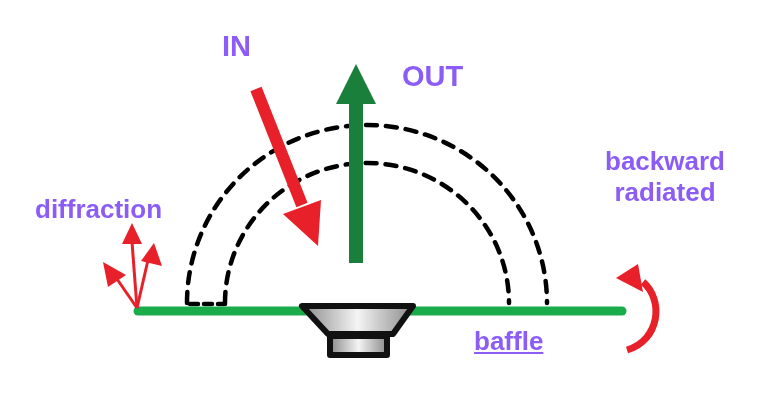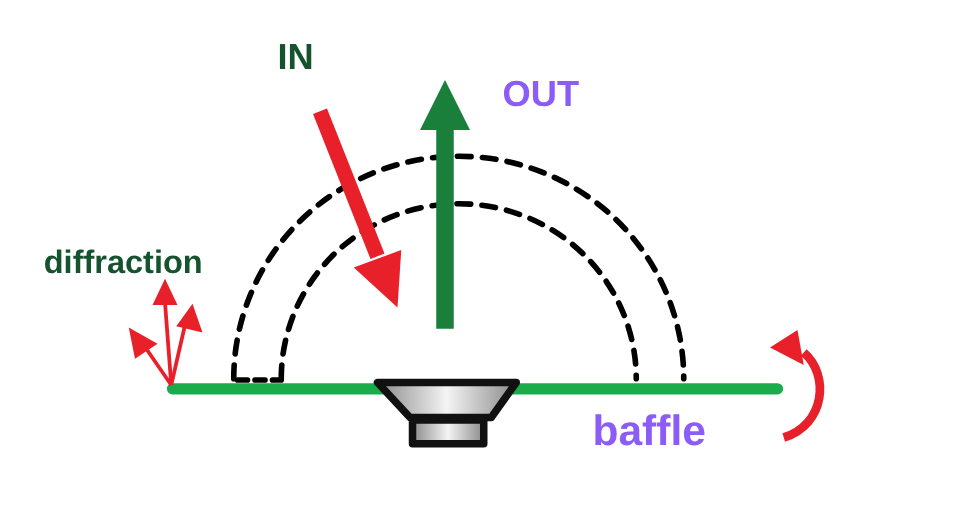--- a/index.html
+++ b/index.html
@@ -1,25 +1,25 @@
 <!DOCTYPE html>
 <html><head>
 <meta charset="utf-8">
 <style>
   html, body { margin: 0; padding: 0; background: #ffffff; }
   body { width: 765px; height: 405px; position: relative; overflow: hidden; font-family: "Liberation Sans", sans-serif; }
   svg { position: absolute; left: 0; top: 0; }
   .lbl { position: absolute; font-weight: bold; white-space: nowrap; font-family: "Liberation Sans", sans-serif; }
-  .red { color: #14532d; }
+  .red { color: #8b5cf6; }
   .dgreen { color: #8b5cf6; }
   #lbl-in { left: 222px; top: 30px; font-size: 29px; }
   #lbl-out { left: 402px; top: 60px; font-size: 29px; }
   #lbl-diff { left: 35px; top: 174px; font-size: 26px; margin-top: 20px; }
   #lbl-back { left: 585px; top: 146px; font-size: 26px; text-align: center; line-height: 31px; width: 160px; }
-  #lbl-baffle { left: 474px; top: 326px; font-size: 34px; }
+  #lbl-baffle { left: 474px; top: 326px; font-size: 26px; text-decoration: underline; }
 </style>
 </head>
 <body>
 
 <svg width="765" height="405" viewBox="0 0 765 405">
   <defs>
     <linearGradient id="coneGrad" x1="0" y1="0" x2="1" y2="0">
       <stop offset="0" stop-color="#8a8a8a"></stop>
       <stop offset="0.5" stop-color="#f4f4f4"></stop>
       <stop offset="1" stop-color="#8a8a8a"></stop>
@@ -68,14 +68,16 @@
   <g>
     <path d="M 627 350 C 660 340 664 300 643 282" fill="none" stroke="#e8202a" stroke-width="7"></path>
     <polygon points="616,278 638,264 643,292" fill="#e8202a"></polygon>
   </g>
 </svg>
 
 <div id="lbl-in" class="lbl red">IN</div>
 <div id="lbl-out" class="lbl dgreen">OUT</div>
 <div id="lbl-diff" class="lbl red">diffraction</div>
 <div id="lbl-back" class="lbl red">
+  <div>backward</div>
+  <div>radiated</div>
 </div>
 <div id="lbl-baffle" class="lbl dgreen">baffle</div>
 
 </body></html>

